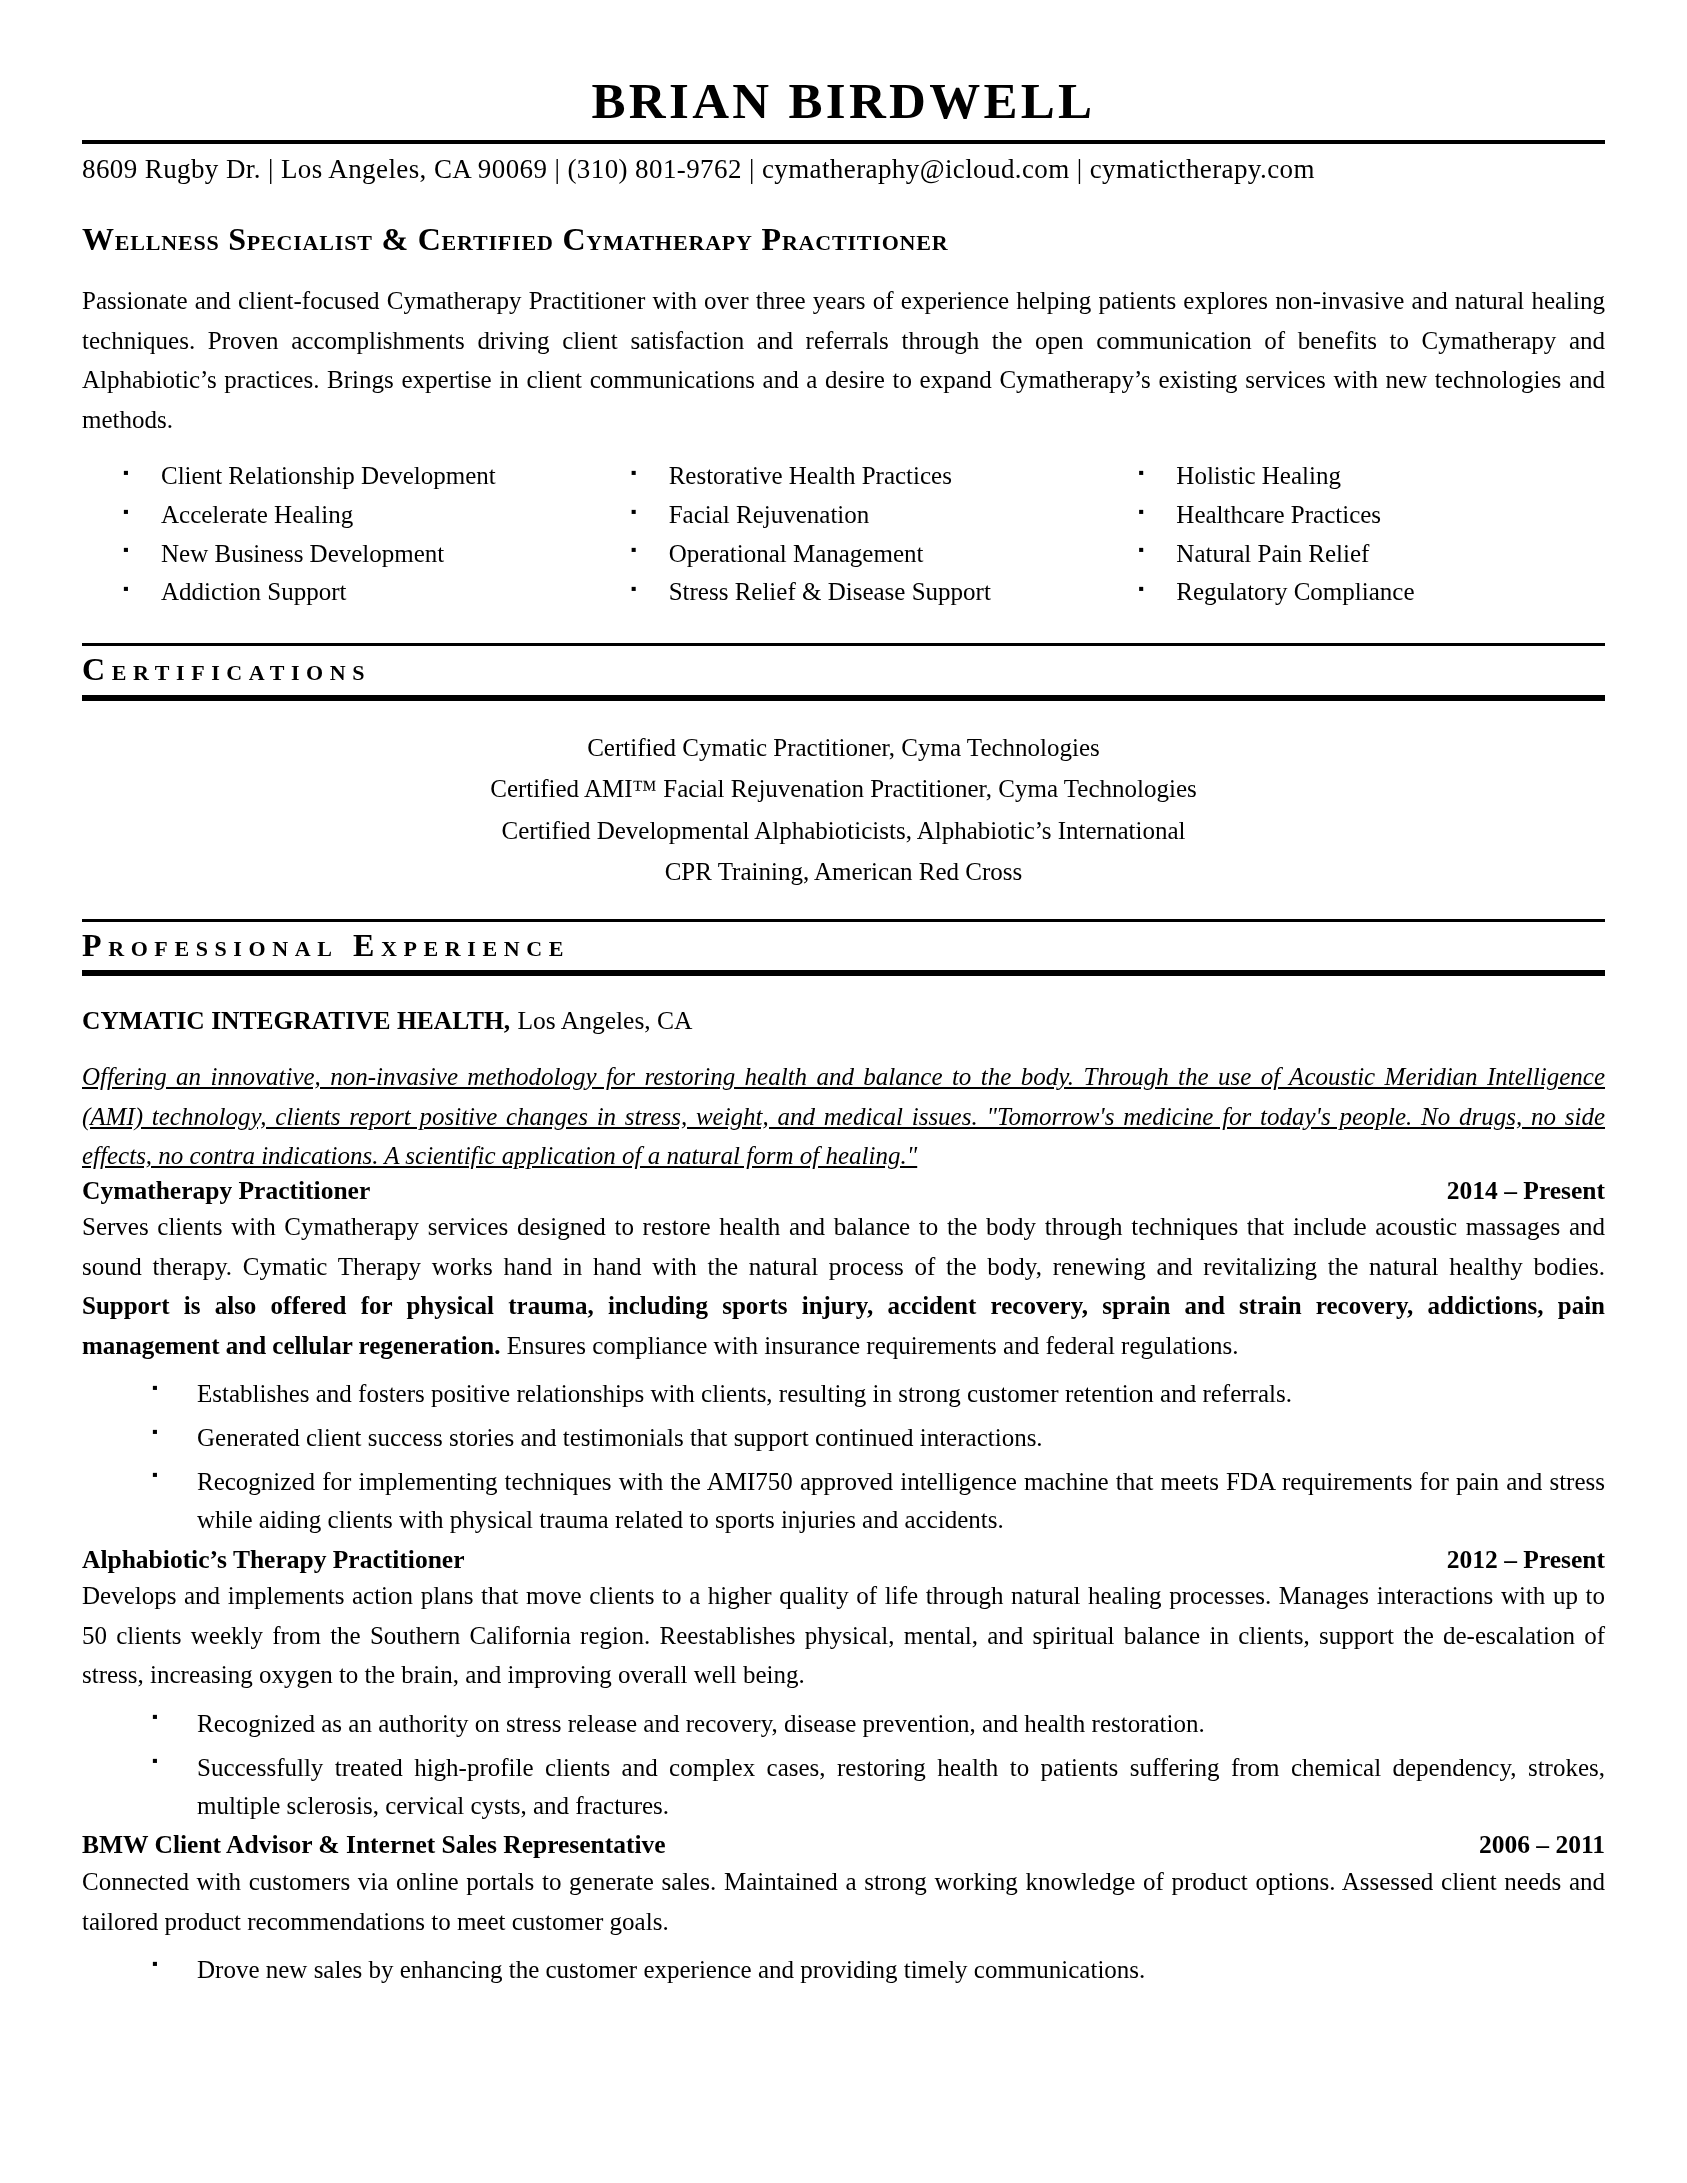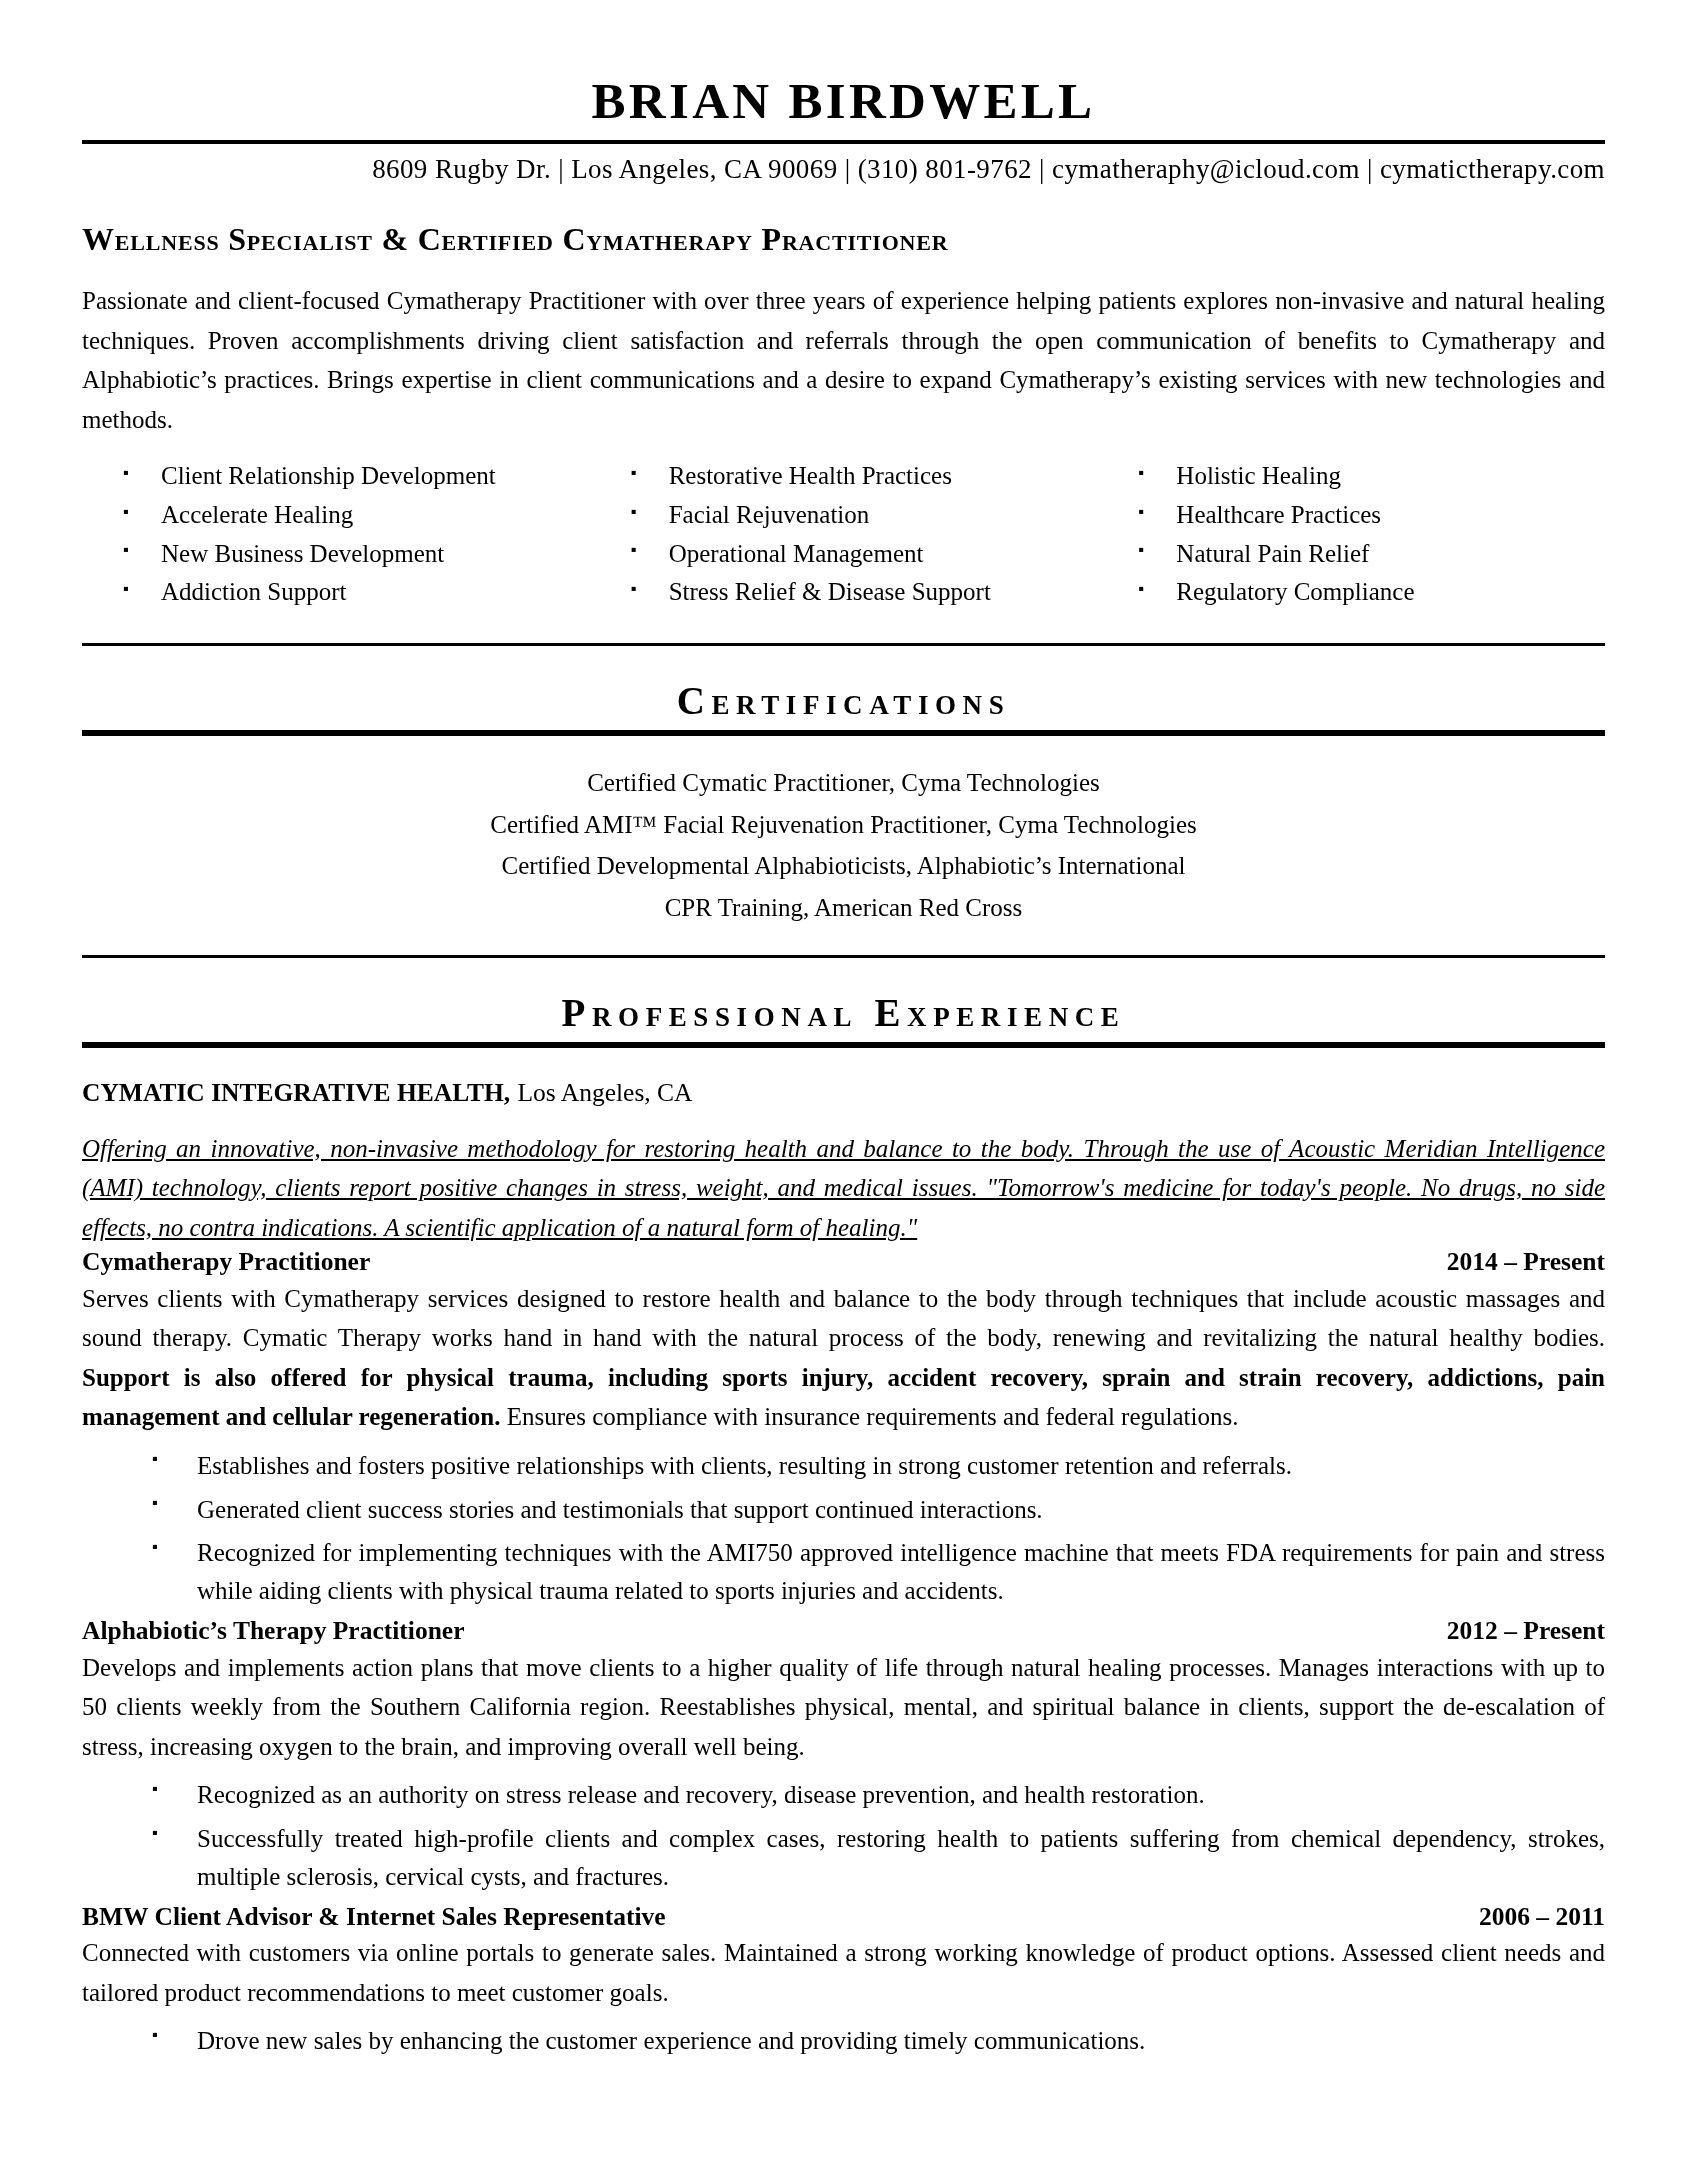--- a/index.html
+++ b/index.html
@@ -18,21 +18,21 @@
   
   .name {
     text-align: center;
     font-size: 51px;
     font-weight: bold;
     letter-spacing: 3.3px;
     line-height: 1;
   }
   .name-rule { height: 4.1px; background: #000; margin-top: 13px; }
   .contact {
-    text-align: right;
+    text-align: left;
     font-size: 27px;
     margin-top: 10px;
     letter-spacing: 0.4px;
   }
   .prof-title {
     text-align: left;
     font-weight: bold;
     font-variant: small-caps;
     font-size: 32px;
     letter-spacing: 0.8px;
@@ -54,28 +54,27 @@
     font-size: 16.5px;
     padding-top: 2.5px;
     flex: 0 0 38px;
   }
 
   
   .section-header { margin-top: 28px; }
   .rule-thin  { height: 3.3px; background: #000; }
   .rule-thick { height: 5.8px; background: #000; }
   .section-heading {
-    text-align: center;
+    text-align: left;
     font-weight: bold;
     font-variant: small-caps;
     letter-spacing: 6.6px;
-    font-size: 39px;
+    font-size: 32px;
     padding: 5.8px 0 7.4px 0;
     line-height: 1.1;
-    margin-top: 28px;
   }
 
   
   .cert-list { margin-top: 28px; text-align: center; line-height: 1.5; }
   .cert-list > div { margin-bottom: 4.1px; }
 
   
   .company-line { margin-top: 30px; font-size: 25.5px; }
   .company-name { font-weight: bold; }
   .company-location { margin-left: 7.4px; font-family: Liberation Serif, serif; }

